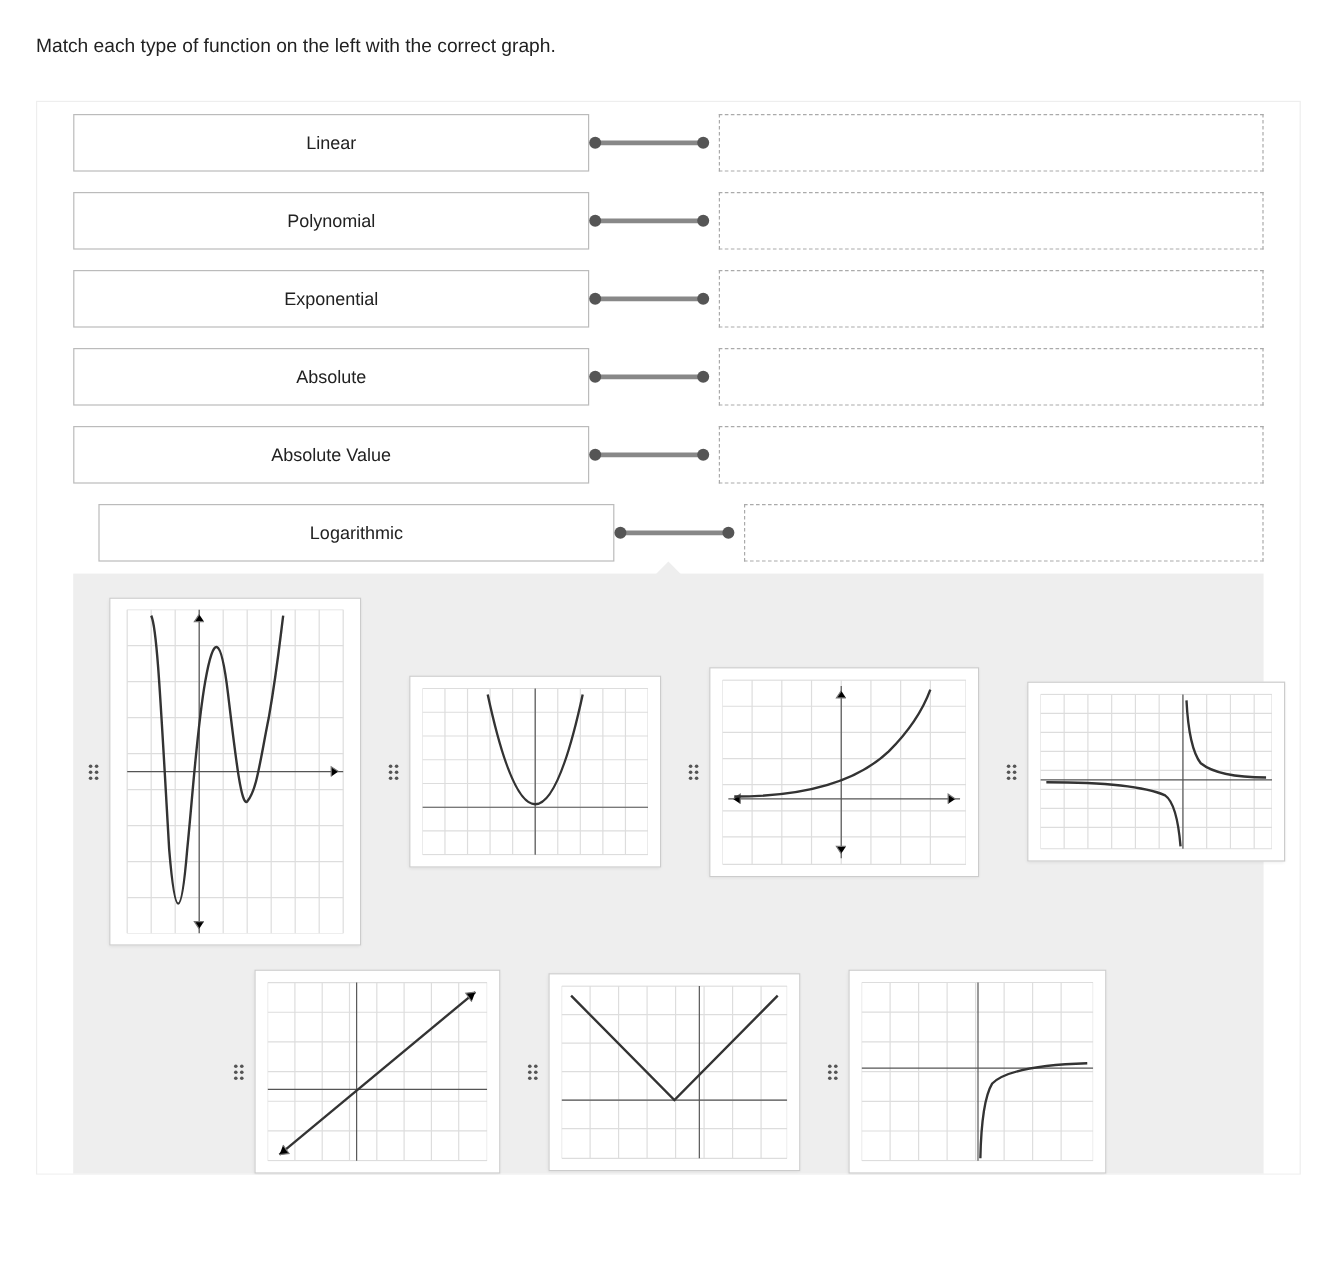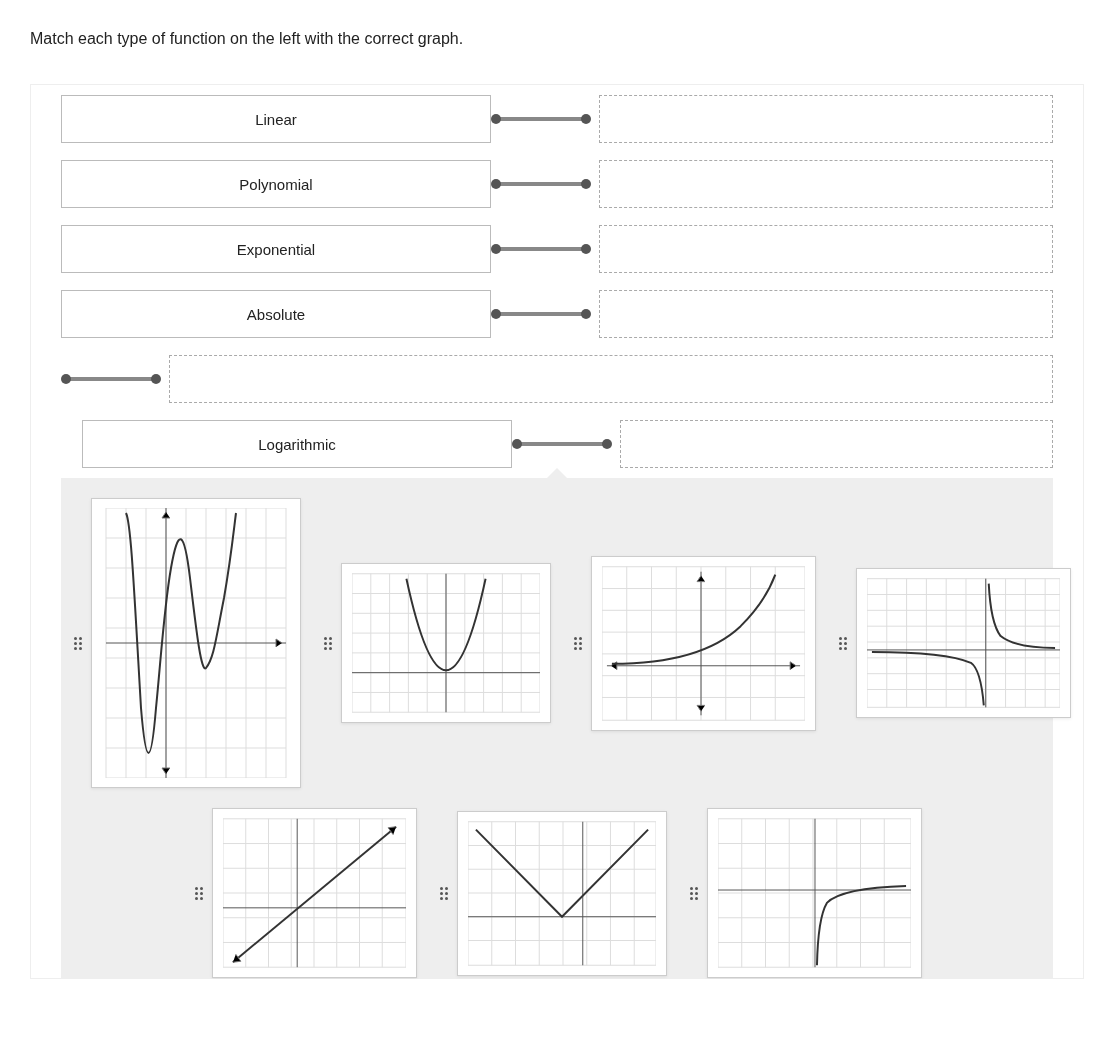--- a/index.html
+++ b/index.html
@@ -147,20 +147,21 @@
   <div class="match-row">
     <div class="label-box">Absolute</div>
     <div class="connector">
         <div class="line"></div>
         <div class="dot left"></div>
         <div class="dot right"></div>
       </div>
     <div class="dropzone"></div>
   </div>
   <div class="match-row">
+    <div class="label-box">Absolute Value</div>
     <div class="connector">
         <div class="line"></div>
         <div class="dot left"></div>
         <div class="dot right"></div>
       </div>
     <div class="dropzone"></div>
   </div>
   <div class="match-row" style="margin-bottom:0;padding-left:21px;">
     <div class="label-box">Logarithmic</div>
     <div class="connector">

